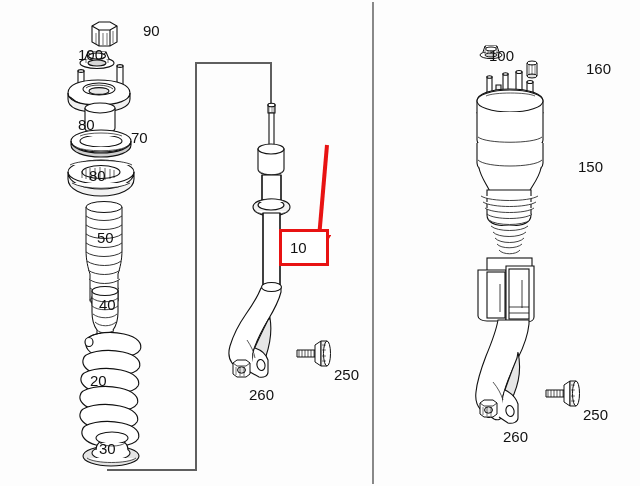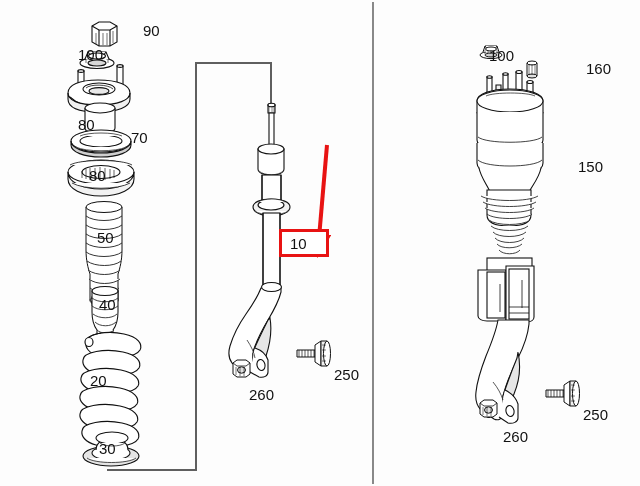--- a/index.html
+++ b/index.html
@@ -312,21 +312,21 @@
 
   <svg class="layer" viewBox="0 0 640 486">
     <defs>
       <marker id="redhead" markerWidth="6" markerHeight="6" refX="1" refY="3" orient="auto">
         <path d="M0,0 L6,3 L0,6 Z" fill="#e81313"></path>
       </marker>
     </defs>
     <line x1="327" y1="145" x2="319" y2="238" stroke="#e81313" stroke-width="4" marker-end="url(#redhead)"></line>
   </svg>
 
-  <div class="redbox" style="left:279px;top:229px;width:50px;height:28px;">
+  <div class="redbox" style="left:279px;top:229px;width:50px;height:37px;">
     <span>10</span>
   </div>
 
   <div class="lbl" style="left:116px;top:22px;">90</div>
   <div class="lbl" style="left:51px;top:46px;">100</div>
   <div class="lbl" style="left:51px;top:85px;margin-top:31px;">80</div>
   <div class="lbl" style="left:62px;top:129px;margin-left:42px;">70</div>
   <div class="lbl" style="left:62px;top:167px;">80</div>
   <div class="lbl" style="left:70px;top:229px;">50</div>
   <div class="lbl" style="left:72px;top:296px;text-align:center;">40</div>

